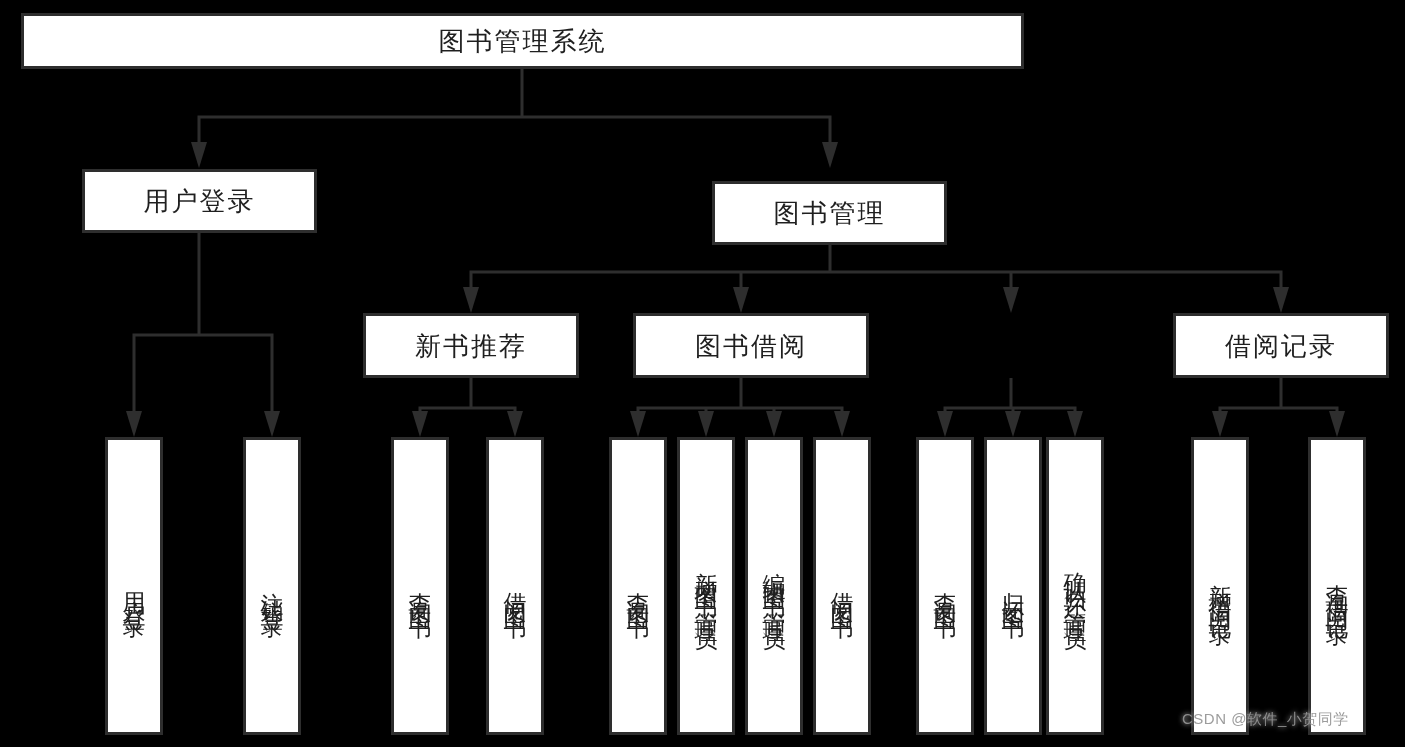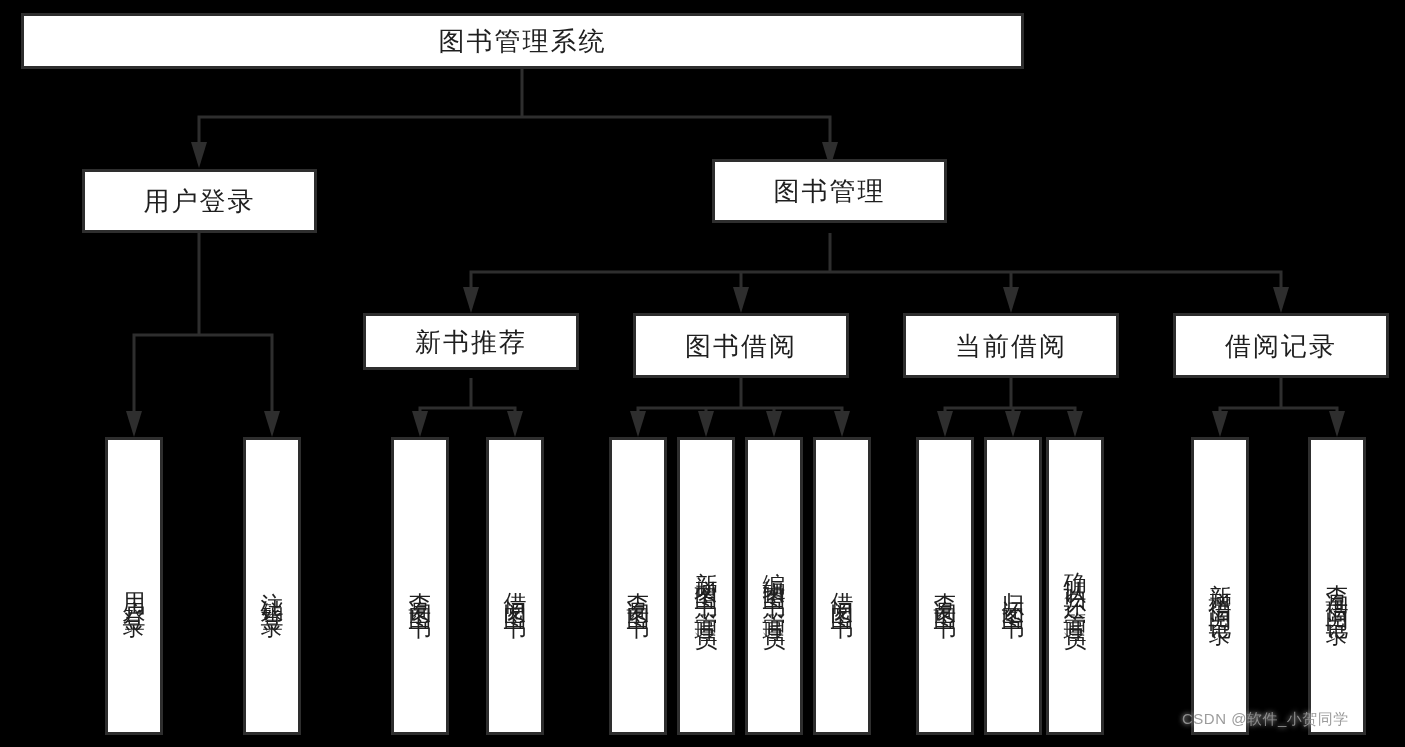--- a/index.html
+++ b/index.html
@@ -108,25 +108,24 @@
     <g>
       <path d="M1281 378 V408 M1218.5 408 H1338.5 M1220 408 V416 M1337 408 V416"></path>
       <polygon fill="#2e2e2e" stroke="none" points="1212,411 1228,411 1220,437"></polygon>
       <polygon fill="#2e2e2e" stroke="none" points="1329,411 1345,411 1337,437"></polygon>
     </g>
   </svg>
 
   <div class="node hnode" style="left:21px; top:13px; width:1003px; height:56px;">图书管理系统</div>
 
   <div class="node hnode" style="left:82px; top:169px; width:235px; height:64px;">用户登录</div>
-  <div class="node hnode" style="left:712px; top:159px; width:235px; height:64px;text-align:right;">图书管理</div>
+  <div class="node hnode" style="left:712px; top:181px; width:235px; height:64px;text-align:right;">图书管理</div>
 
-  <div class="node hnode" style="left:363px; top:313px; width:216px; height:57px;">新书推荐</div>
-  <div class="node hnode" style="left:633px; top:313px; width:216px; height:65px;">图书借阅</div>
-  <div class="node hnode" style="left:903px; top:313px; width:216px; height:65px;">当前借阅</div>
+  <div class="node hnode" style="left:363px; top:313px; width:216px; height:65px;">新书推荐</div>
+  <div class="node hnode" style="left:633px; top:313px; width:236px; height:65px;">图书借阅</div>
   <div class="node hnode" style="left:1173px; top:313px; width:216px; height:65px;">借阅记录</div>
 
   <div class="node leaf" style="left:105px; top:437px; width:58px; height:298px;">用户登录</div>
   <div class="node leaf" style="left:243px; top:437px; width:58px; height:298px;">注销登录</div>
 
   <div class="node leaf" style="left:391px; top:437px; width:58px; height:298px;">查询图书</div>
   <div class="node leaf" style="left:486px; top:437px; width:58px; height:298px;">借阅图书</div>
 
   <div class="node leaf" style="left:609px; top:437px; width:58px; height:298px;">查询图书</div>
   <div class="node leaf" style="left:677px; top:437px; width:58px; height:298px;">新增图书（管理员）</div>

